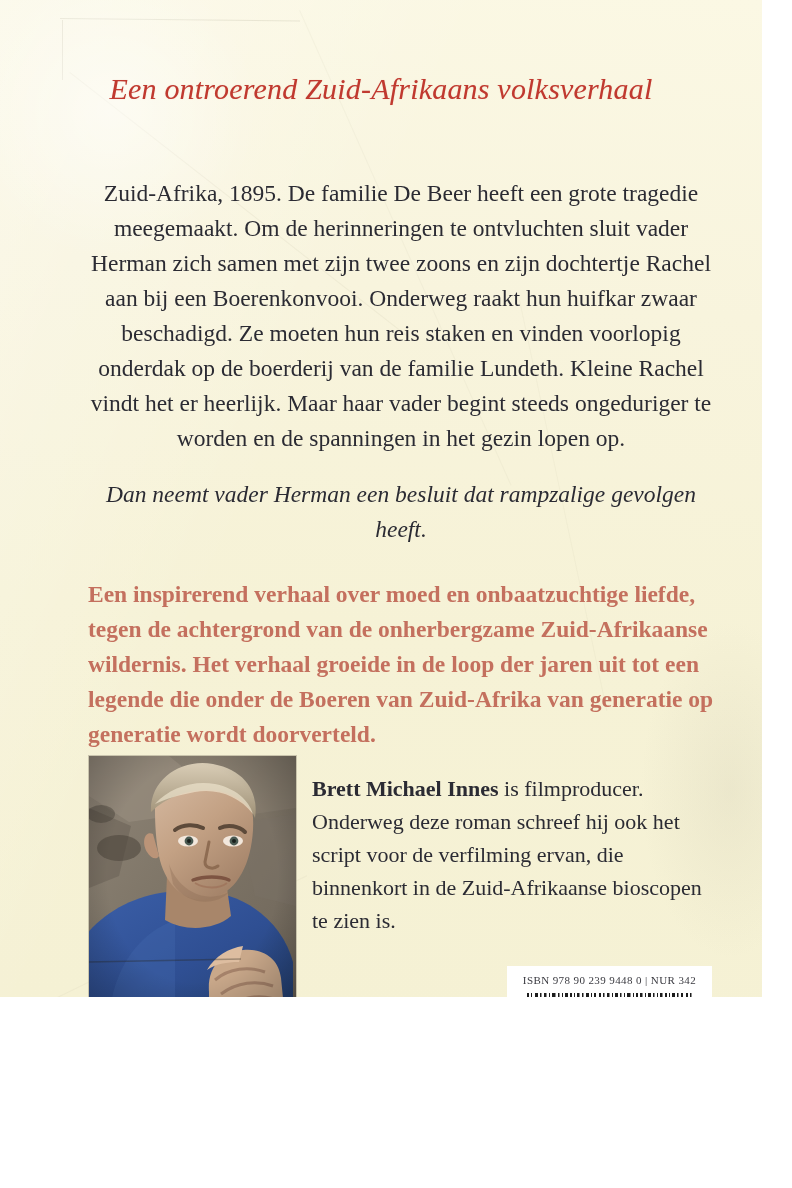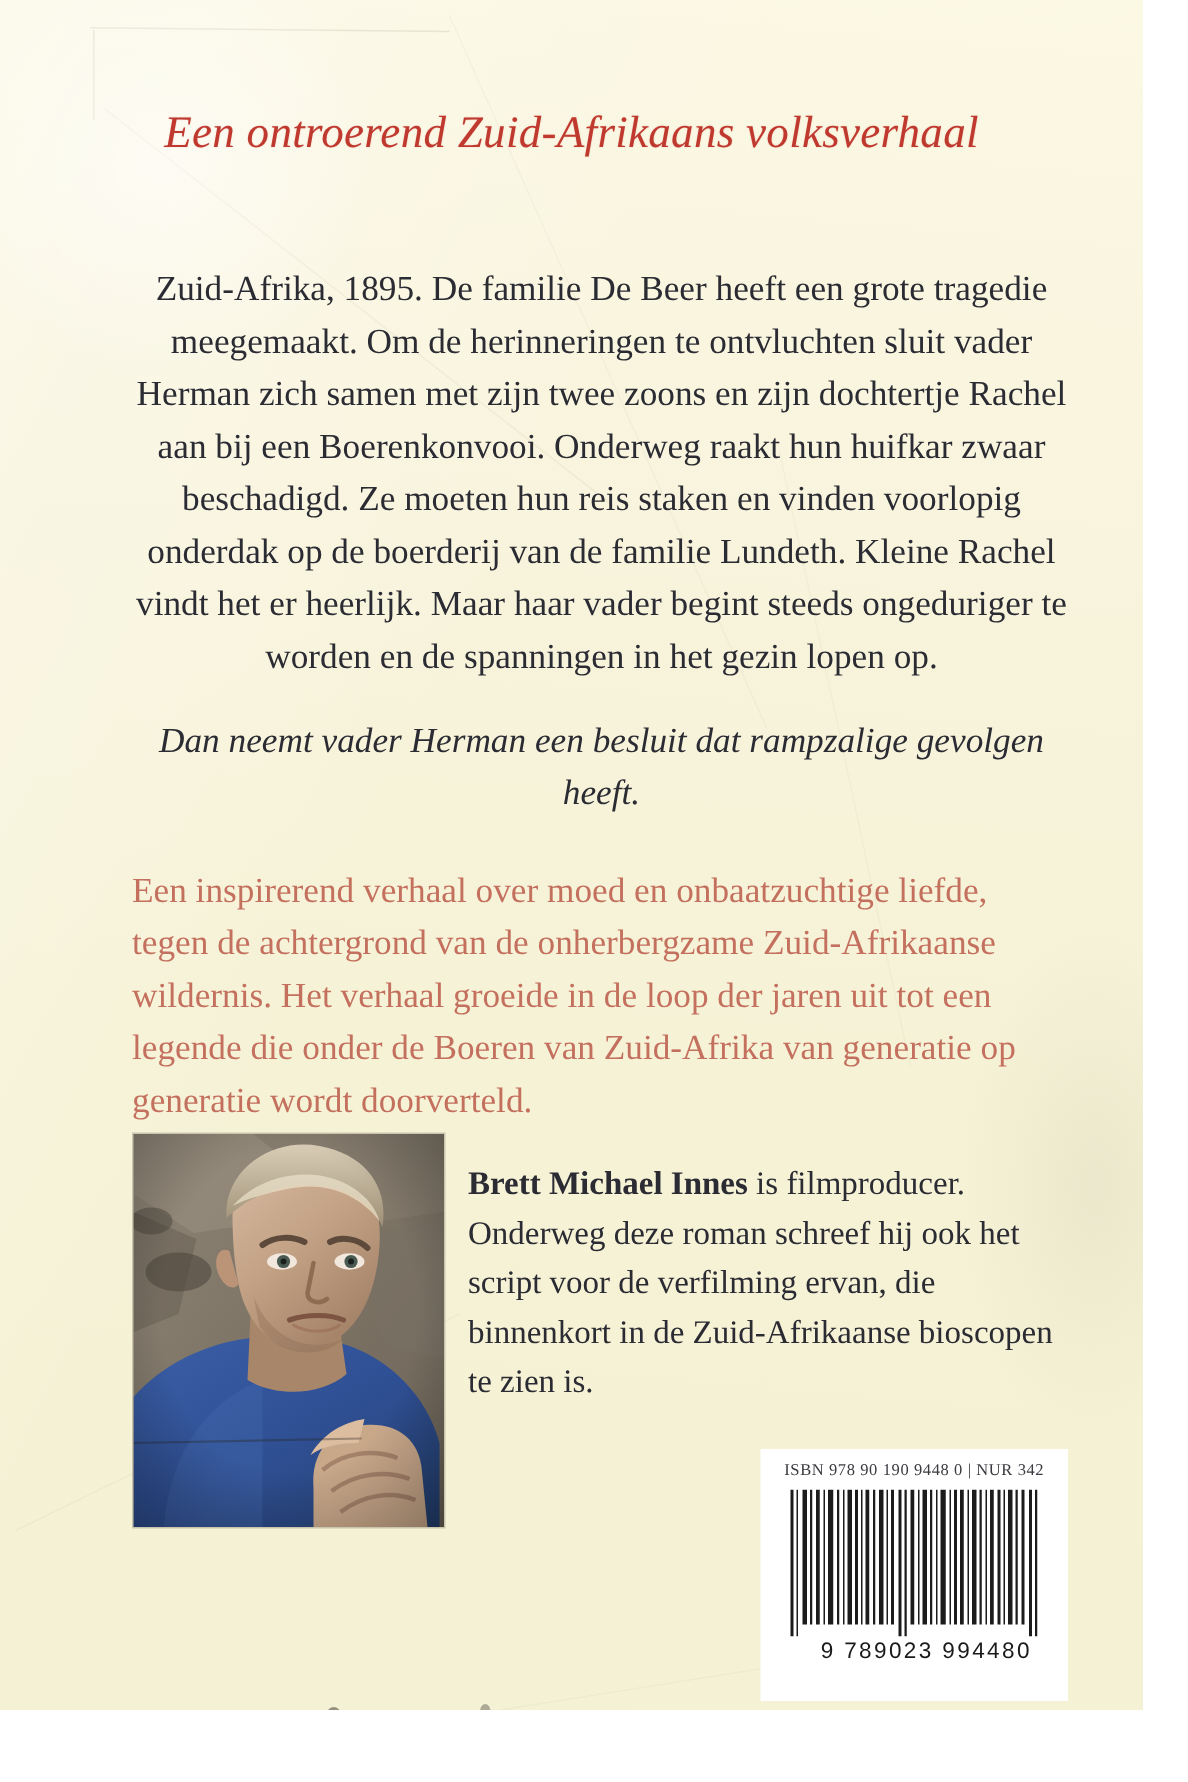--- a/index.html
+++ b/index.html
@@ -14,21 +14,21 @@
     overflow: hidden;
     font-family: "Liberation Serif", serif;
   }
 
   
   #cover {
     position: absolute;
     left: 0;
     top: 0;
     width: 762px;
-    height: 1140px;
+    height: 997px;
     background:
       linear-gradient(115deg, rgba(255,255,255,0.35) 0%, rgba(255,255,255,0) 40%),
       linear-gradient(185deg, #fbf8e4 0%, #f8f4dd 30%, #f6f2d6 62%, #f5f1d4 100%);
     overflow: hidden;
   }
   
   .scuff {
     position: absolute;
     background: rgba(170,165,140,0.22);
     transform-origin: 0 0;
@@ -79,20 +79,21 @@
 
   #para-highlight {
     position: absolute;
     left: 88px;
     top: 553px;
     width: 626px;
     font-size: 23.5px;
     line-height: 35px;
     color: #c4705e;
     text-align: left;
+    font-weight: bold;
   }
 
   
   #author-photo {
     position: absolute;
     left: 89px;
     top: 756px;
     width: 207px;
     height: 262px;
     overflow: hidden;
@@ -257,21 +258,21 @@
       <path d="M0 206 L152 203" stroke="rgba(40,36,30,0.35)" stroke-width="1.4" fill="none"></path>
       <rect x="0" y="0" width="207" height="262" fill="url(#vig)"></rect>
     </svg>
   </div>
 
   <p id="author-bio">
     <b>Brett Michael Innes</b><span> is filmproducer. Onderweg deze roman schreef hij ook het script voor de verfilming ervan, die binnenkort in de Zuid-Afrikaanse bioscopen te zien is.</span>
   </p>
 
   <div id="barcode-panel">
-    <div id="isbn-line">ISBN 978 90 190 9448 0 | NUR 342</div>
+    <div id="isbn-line">ISBN 978 90 239 9448 0 | NUR 342</div>
 
     <svg id="barcode-graphic" viewBox="0 0 170 98" preserveAspectRatio="none">
       <rect x="0" y="0" width="170" height="98" fill="#ffffff"></rect>
       <g fill="#1c1c1c">
         <rect x="2" y="0" width="2" height="98"></rect>
         <rect x="6" y="0" width="1" height="98"></rect>
         <rect x="10" y="0" width="3" height="90"></rect>
         <rect x="15" y="0" width="1.5" height="90"></rect>
         <rect x="19" y="0" width="2.5" height="90"></rect>
         <rect x="24" y="0" width="1" height="90"></rect>

